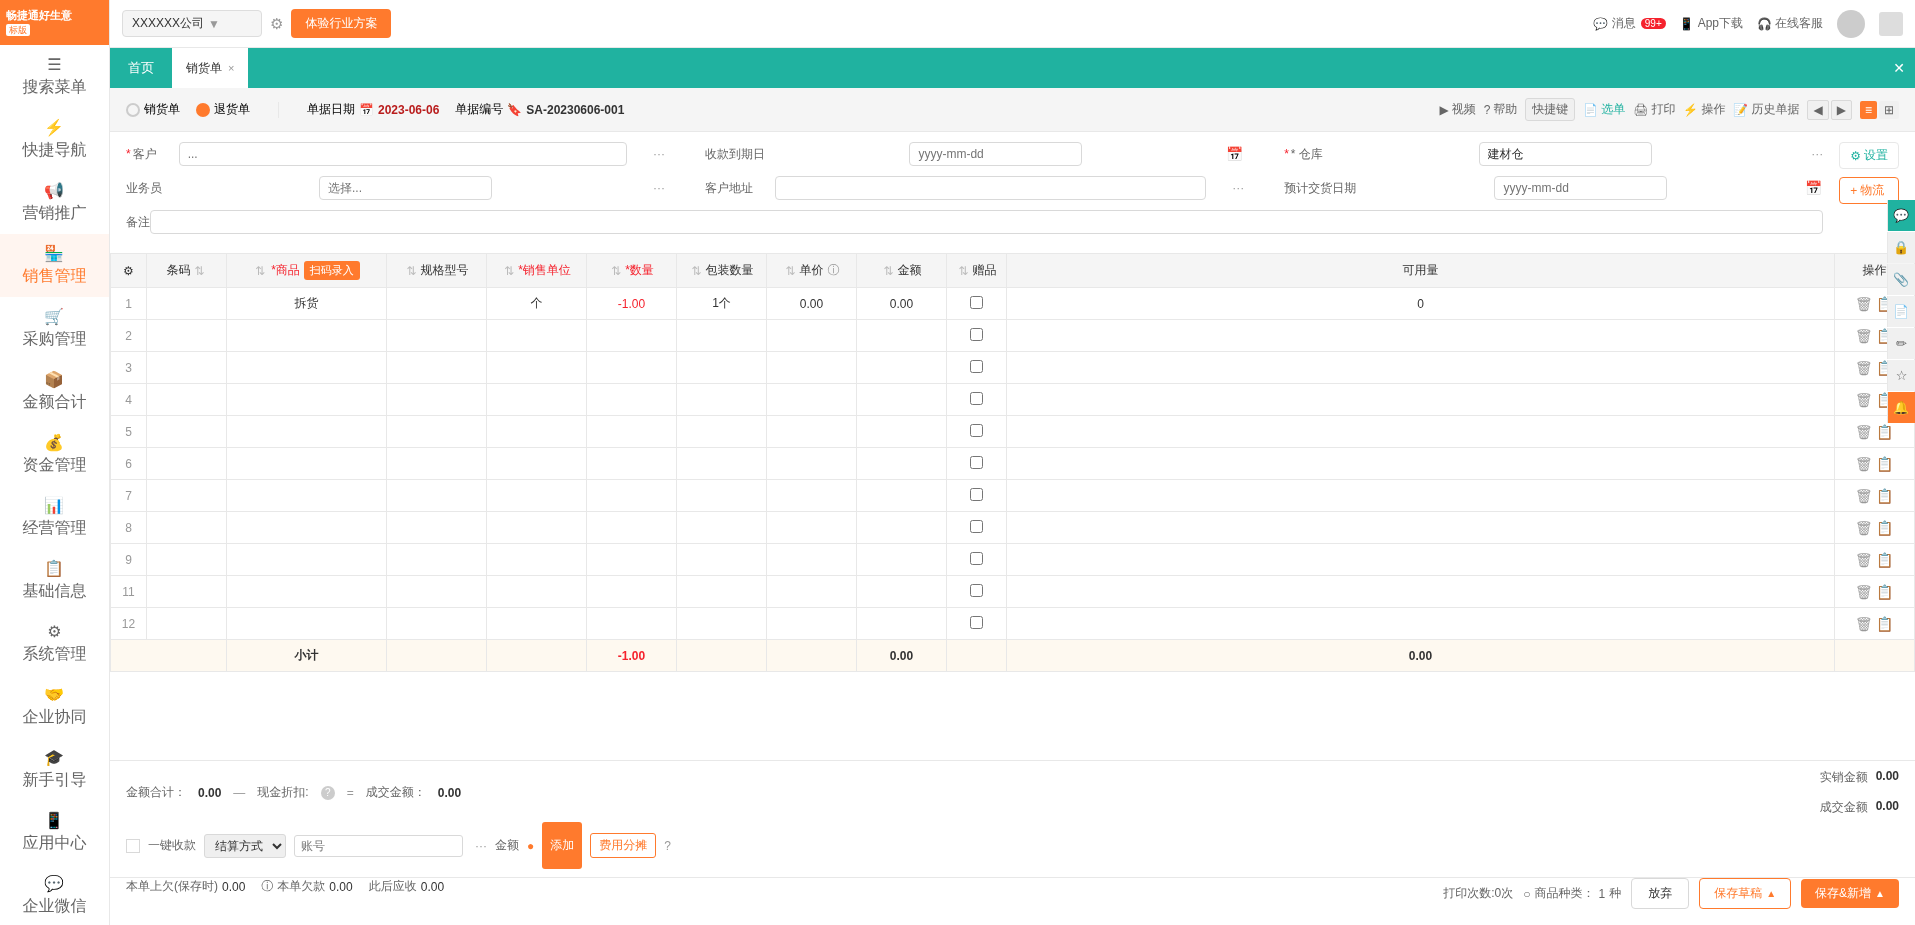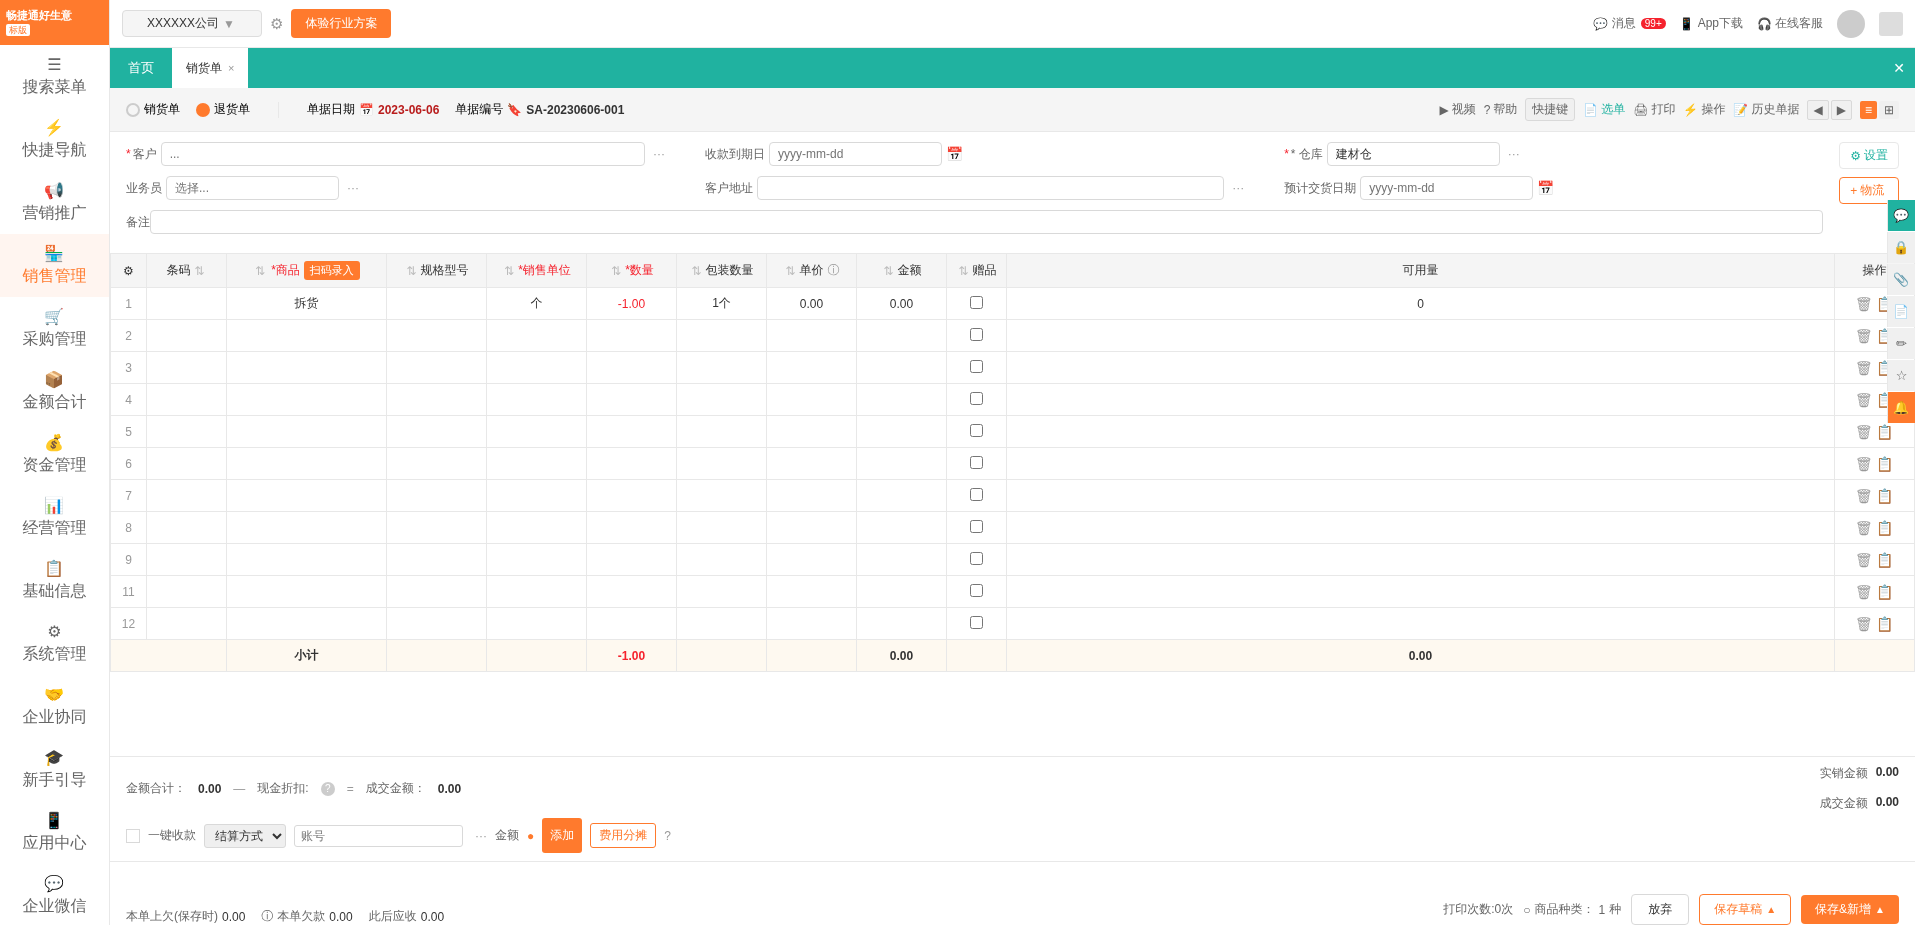--- a/index.html
+++ b/index.html
@@ -13,21 +13,21 @@
     .sidebar-item { display: flex; flex-direction: column; align-items: center; padding: 10px 4px; cursor: pointer; color: #666; gap: 3px; border-bottom: none; }
     .sidebar-item.active { background: #fff5f0; color: #ff7a2d; }
     .sidebar-item .icon { font-size: 16px; }
     .sidebar-item .label { font-size: 16px; text-align: center; font-family: Liberation Serif, serif; }
     .sidebar-bottom { margin-top: auto; border-top: 1px solid #e8e8e8; padding: 8px 0; display: flex; justify-content: center; gap: 10px; }
     .sidebar-bottom .icon-btn { cursor: pointer; color: #999; font-size: 14px; }
 
     
     .main-area { flex: 1; display: flex; flex-direction: column; height: 925px; overflow: hidden; }
     .topbar { height: 48px; background: #fff; border-bottom: 1px solid #e8e8e8; display: flex; align-items: center; padding: 0 12px; gap: 8px; }
-    .topbar-company { display: flex; align-items: center; gap: 4px; font-size: 13px; color: #333; background: #f5f5f5; border: 1px solid #ddd; border-radius: 4px; padding: 4px 24px; cursor: pointer; min-width: 140px; }
+    .topbar-company { display: flex; align-items: center; gap: 4px; font-size: 13px; color: #333; background: #f5f5f5; border: 1px solid #ddd; border-radius: 4px; padding: 4px 9px; cursor: pointer; min-width: 140px; }
     .topbar-company .arrow { color: #999; }
     .topbar-gear { color: #999; cursor: pointer; font-size: 15px; }
     .topbar-trial-btn { background: #ff7a2d; color: #fff; border: none; border-radius: 4px; padding: 6px 14px; cursor: pointer; font-size: 12px; }
     .topbar-right { margin-left: auto; display: flex; align-items: center; gap: 14px; }
     .topbar-right-item { display: flex; align-items: center; gap: 3px; color: #666; cursor: pointer; font-size: 12px; }
     .badge-red { background: #f5222d; color: #fff; border-radius: 8px; padding: 0 4px; font-size: 10px; margin-left: 2px; }
     .avatar { width: 28px; height: 28px; background: #ccc; border-radius: 50%; display: inline-block; }
 
     
     .tabbar { height: 40px; background: #20b2a0; display: flex; align-items: center; padding: 0; gap: 0; }
@@ -39,21 +39,21 @@
 
     
     .content { flex: 1; background: #f0f2f5; overflow: auto; padding: 0; display: flex; flex-direction: column; }
     .form-row { display: flex; align-items: center; gap: 0; margin-bottom: 10px; }
     .form-row:last-child { margin-bottom: 9px; }
     .radio-group { display: flex; gap: 16px; align-items: center; flex: 0 0 auto; }
     .radio-item { display: flex; align-items: center; gap: 4px; cursor: pointer; }
     .radio-circle { width: 14px; height: 14px; border-radius: 50%; border: 2px solid #ccc; display: inline-block; flex-shrink: 0; }
     .radio-circle.active { border-color: #ff7a2d; background: #ff7a2d; }
     .divider-v { width: 1px; background: #e8e8e8; height: 16px; margin: 0 12px; }
-    .form-field { display: flex; align-items: center; gap: 4px; }
+    .form-field { display: flex; align-items: center; gap: 22px; justify-content: space-between; }
     .form-label { color: #666; white-space: nowrap; }
     .form-label.required::before { content: '*'; color: #f5222d; margin-right: 2px; }
     .form-input { border: 1px solid #d9d9d9; border-radius: 4px; padding: 4px 8px; min-width: 160px; color: #333; outline: none; }
     .form-input.date-input { min-width: 120px; color: #ccc; }
     .form-input.empty { color: #ccc; }
     .form-dots { color: #999; margin-left: 4px; cursor: pointer; }
     .cal-icon { color: #20b2a0; cursor: pointer; font-size: 14px; }
     .doc-date-field { display: flex; align-items: center; gap: 4px; }
     .doc-num-field { display: flex; align-items: center; gap: 4px; }
     .toolbar-btn { display: flex; align-items: center; gap: 3px; color: #666; cursor: pointer; font-size: 12px; }
@@ -84,26 +84,26 @@
     
     .footer-area { background: #fff; border-top: 1px solid #e8e8e8; padding: 8px 16px; }
     .footer-row1 { display: flex; align-items: center; gap: 12px; margin-bottom: 6px; }
     .footer-label { color: #666; }
     .footer-val { color: #333; font-weight: bold; }
     .footer-dash { color: #999; }
     .footer-eq { color: #999; }
     .footer-row2 { display: flex; align-items: center; gap: 8px; }
     .checkbox { width: 14px; height: 14px; border: 1px solid #d9d9d9; display: inline-block; cursor: pointer; }
     .select-field { border: 1px solid #d9d9d9; border-radius: 3px; padding: 3px 6px; color: #333; min-width: 80px; }
-    .add-btn { background: #ff7a2d; color: #fff; border: none; border-radius: 3px; padding: 9px 8px; cursor: pointer; }
+    .add-btn { background: #ff7a2d; color: #fff; border: none; border-radius: 3px; padding: 15px 8px; cursor: pointer; }
     .expense-btn { border: 1px solid #ff7a2d; color: #ff7a2d; background: #fff; border-radius: 3px; padding: 3px 8px; cursor: pointer; }
     .help-icon { color: #999; cursor: pointer; }
 
     
-    .bottom-bar { height: 64px; background: #fff; border-top: 1px solid #e8e8e8; display: flex; align-items: flex-end; padding: 0 16px; gap: 16px; }
+    .bottom-bar { height: 48px; background: #fff; border-top: 1px solid #e8e8e8; display: flex; align-items: flex-start; padding: 0 16px; gap: 16px; }
     .bottom-info { display: flex; gap: 16px; align-items: center; }
     .bottom-info-item { display: flex; gap: 4px; align-items: center; color: #666; }
     .bottom-info-val { color: #333; }
     .bottom-right { margin-left: auto; display: flex; align-items: center; gap: 10px; }
     .bottom-print-info { color: #666; }
     .product-type { display: flex; align-items: center; gap: 4px; color: #666; }
     .discard-btn { border: 1px solid #d9d9d9; background: #fff; color: #333; border-radius: 4px; padding: 6px 16px; cursor: pointer; }
     .save-draft-btn { border: 1px solid #ff7a2d; background: #fff; color: #ff7a2d; border-radius: 4px; padding: 6px 14px; cursor: pointer; display: flex; align-items: center; gap: 4px; }
     .save-new-btn { background: #ff7a2d; color: #fff; border: none; border-radius: 4px; padding: 6px 14px; cursor: pointer; display: flex; align-items: center; gap: 4px; }
     .btn-arrow { font-size: 10px; }

